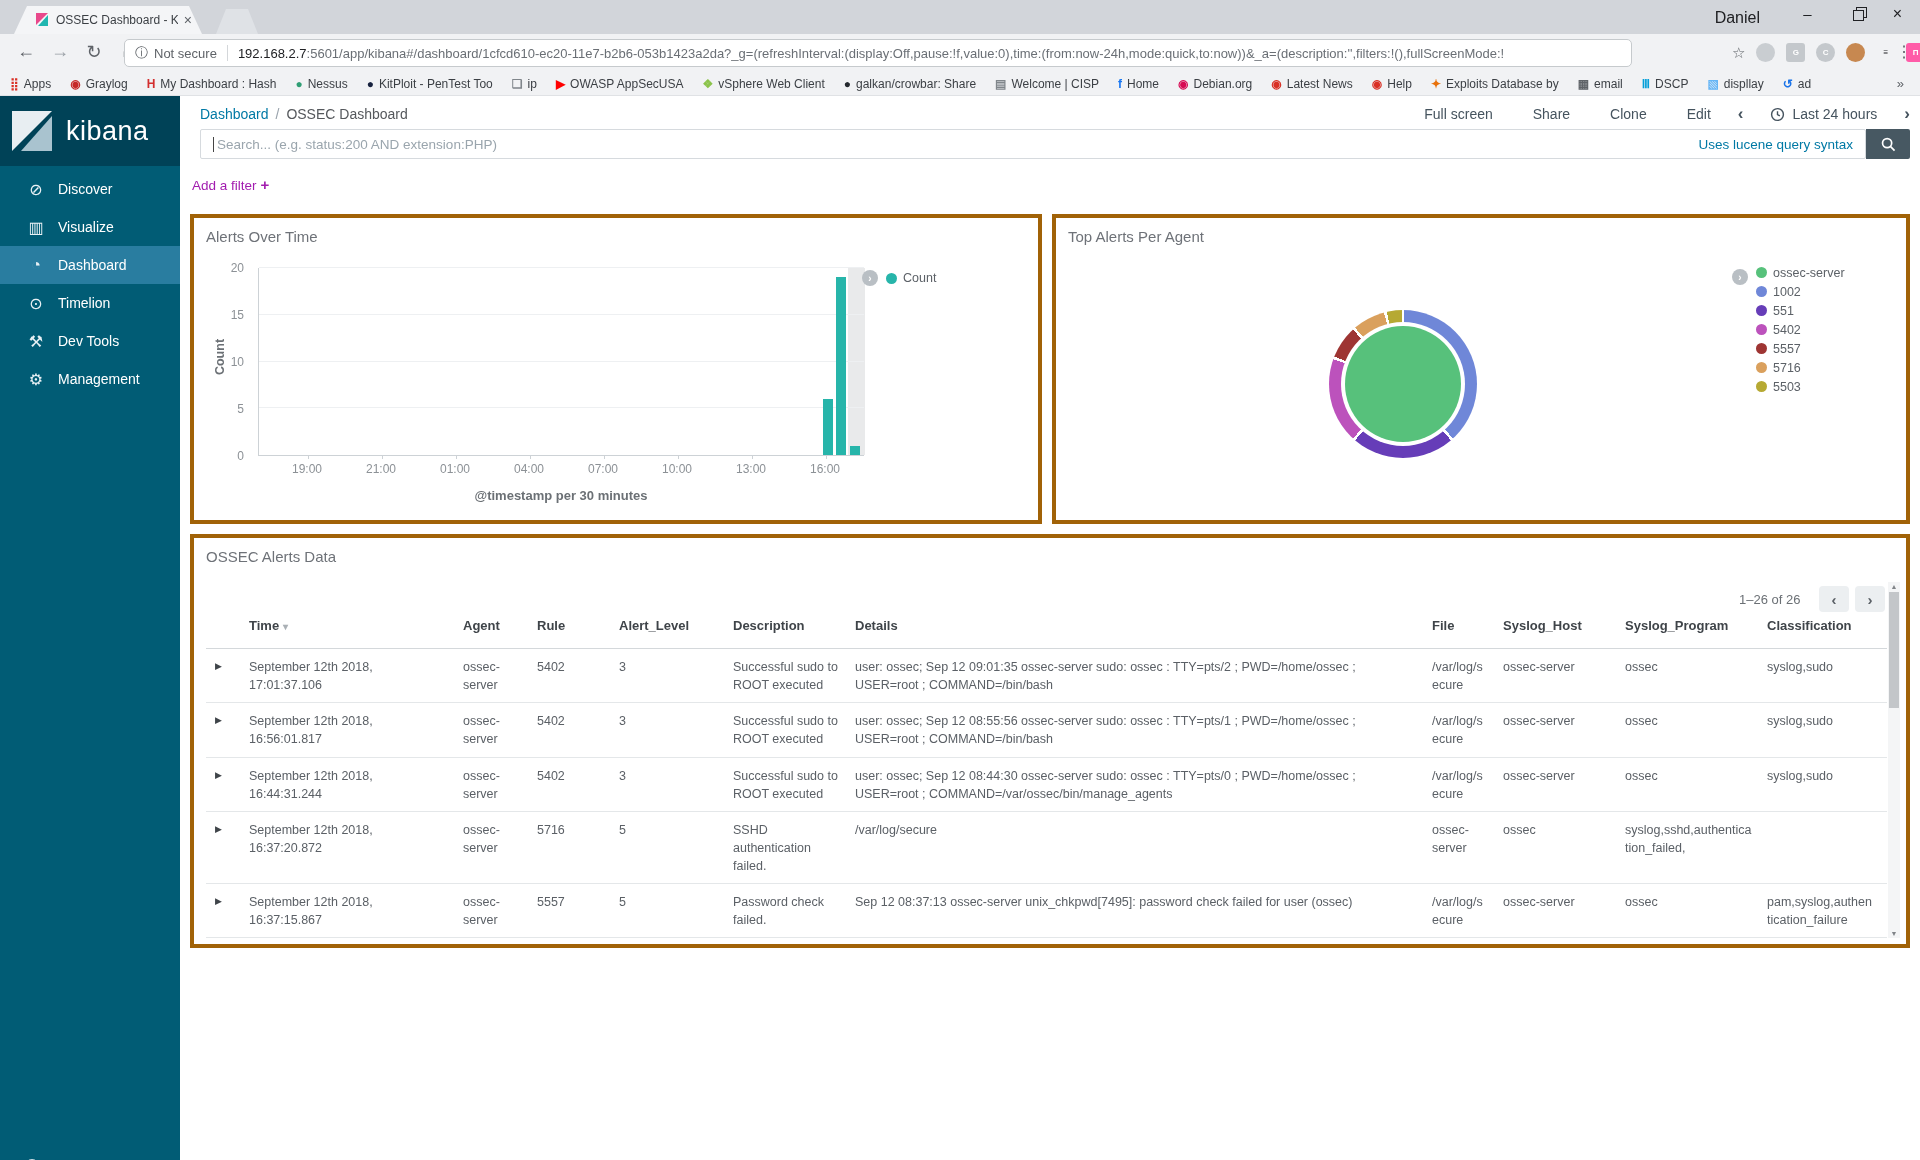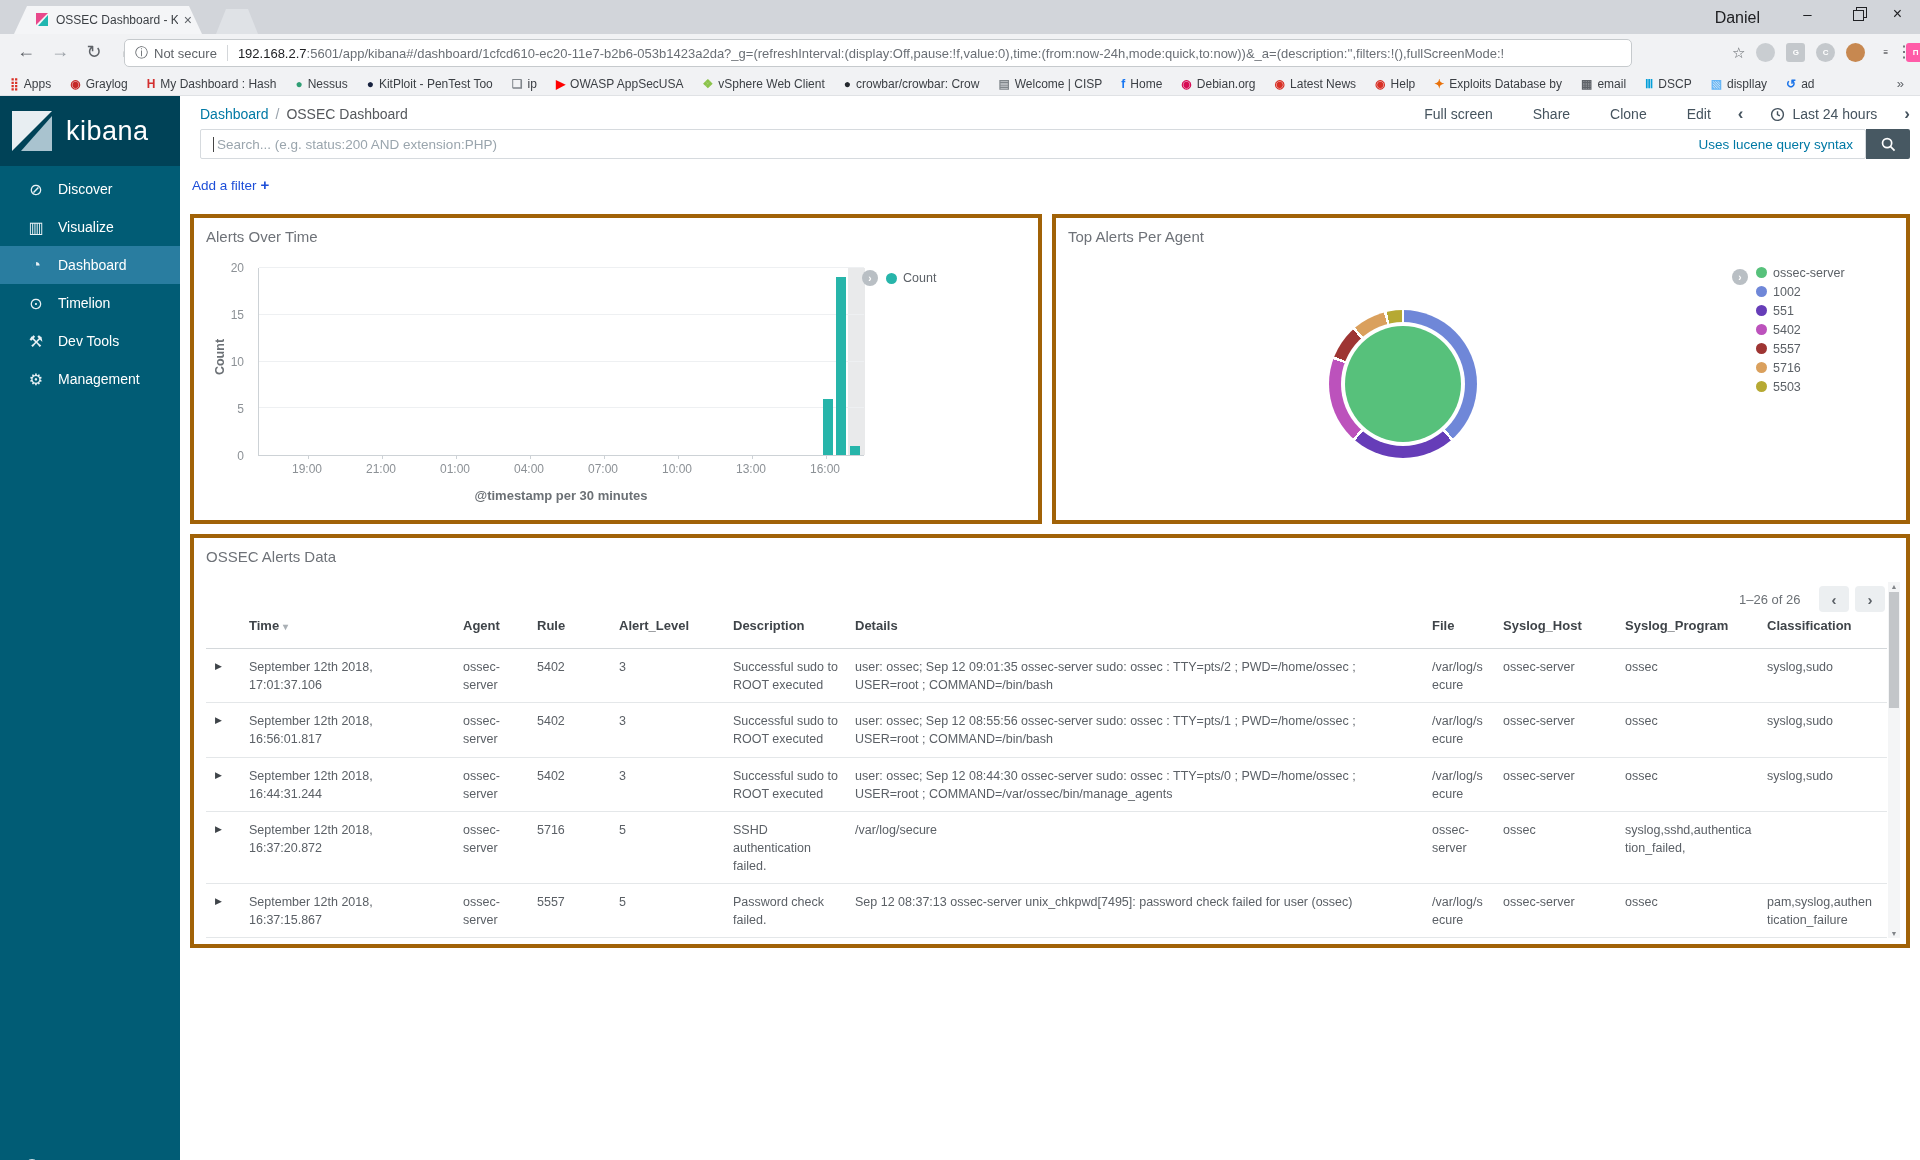--- a/index.html
+++ b/index.html
@@ -68,21 +68,21 @@
   .timerange { display:flex; align-items:flex-end; gap:7px; }
 
   .searchrow { position:absolute; left:20px; top:33px; right:10px; height:30px; }
   .searchbox { position:absolute; left:0; right:44px; top:0; height:30px; border:1px solid #d6dade;
                border-radius:2px; background:#fff; display:flex; align-items:center; padding:0 12px; }
   .caret { width:1px; height:15px; background:#444; margin-right:3px; }
   .placeholder { color:#9aa5ad; font-size:13.5px; flex:1; }
   .lucene { color:#0079a5; font-size:13.5px; white-space:nowrap; }
   .searchbtn { position:absolute; right:0; top:0; width:44px; height:30px; background:#475862;
                border-radius:0 2px 2px 0; display:flex; align-items:center; justify-content:center; }
-  .filterrow { position:absolute; left:12px; top:80px; font-size:13.5px; color:#1d4ed8; }
+  .filterrow { position:absolute; left:12px; top:80px; font-size:13.5px; color:#a21caf; }
   .filterrow b { font-size:15px; margin-left:4px; }
 
   .panel { position:absolute; background:#fff; border:4px solid #a16207; }
   #panel1 { left:10px; top:118px; width:852px; height:310px; }
   #panel2 { left:872px; top:118px; width:858px; height:310px; }
   #panel3 { left:10px; top:438px; width:1720px; height:414px; }
   .ptitle { position:absolute; left:12px; top:10px; font-size:15px; color:#6e7278; }
 
   
   .plot { position:absolute; left:64px; top:50px; width:606px; height:188px;
@@ -206,21 +206,21 @@
         <span class="bm">
           <span class="bm-icon" style="font-weight: bold; color: rgb(255, 0, 0);">▶</span>
           <span>OWASP AppSecUSA</span>
         </span>
         <span class="bm">
           <span class="bm-icon" style="font-weight: bold; color: rgb(139, 195, 74);">❖</span>
           <span>vSphere Web Client</span>
         </span>
         <span class="bm">
           <span class="bm-icon" style="font-weight: bold; color: rgb(36, 41, 46);">●</span>
-          <span>crowbar/crowbar: Crow</span>
+          <span>galkan/crowbar: Share</span>
         </span>
         <span class="bm">
           <span class="bm-icon" style="font-weight: bold; color: rgb(128, 134, 139);">▤</span>
           <span>Welcome | CISP</span>
         </span>
         <span class="bm">
           <span class="bm-icon" style="font-weight: bold; color: rgb(24, 119, 242);">f</span>
           <span>Home</span>
         </span>
         <span class="bm">

